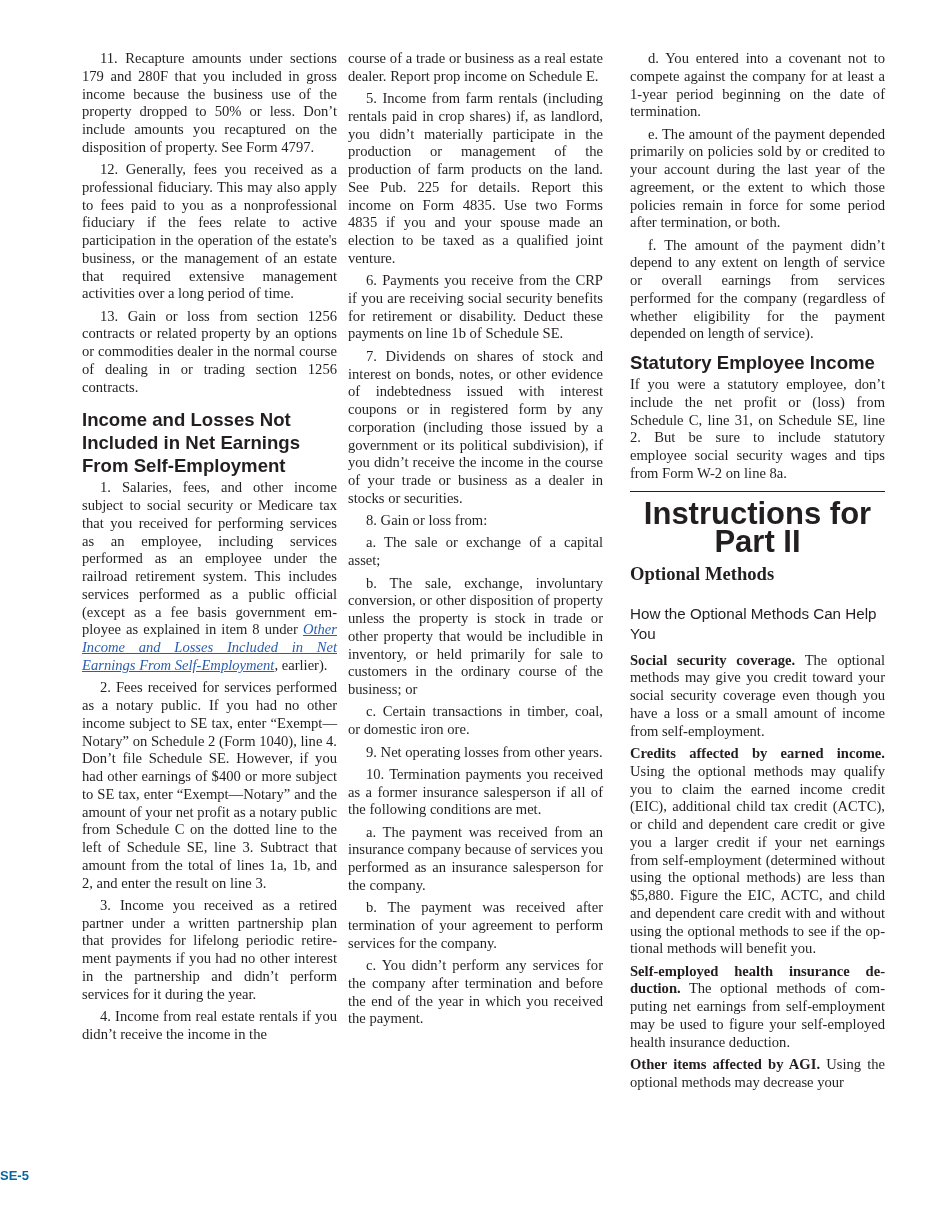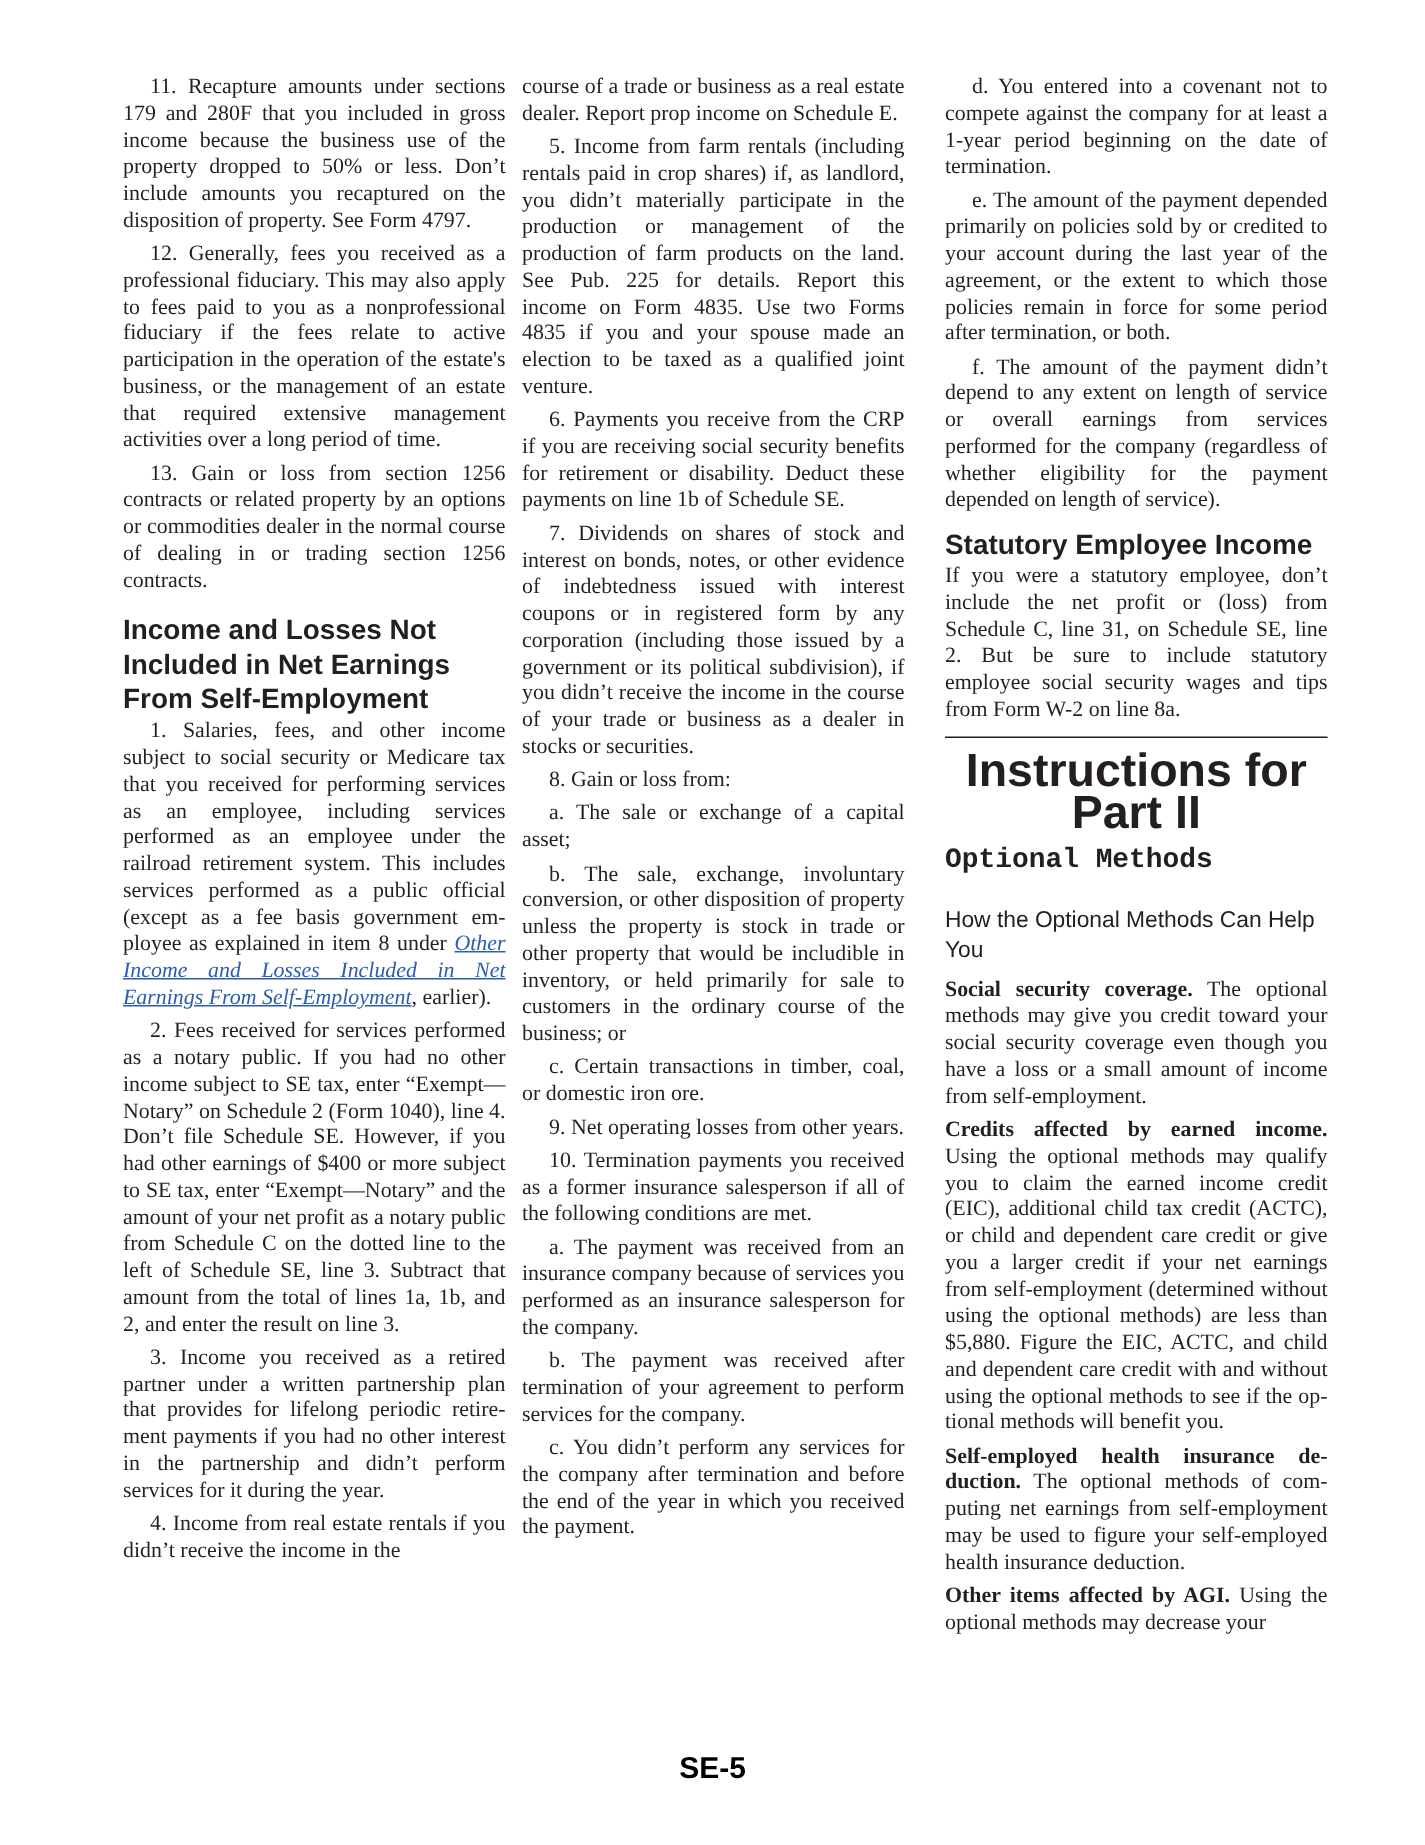--- a/index.html
+++ b/index.html
@@ -5,26 +5,26 @@
   html, body { margin: 0; padding: 0; background: #ffffff; }
   body { width: 950px; height: 1230px; position: relative; overflow: hidden; color: #231f20; }
   .col { position: absolute; top: 50px; width: 255px; font-family: "Liberation Serif", serif; font-size: 14.6px; line-height: 17.75px; text-align: justify; hyphens: manual; }
   #col1 { left: 82px; }
   #col2 { left: 348px; }
   #col3 { left: 630px; }
   p { margin: 0 0 4.6px 0; text-indent: 18px; }
   p.noindent { text-indent: 0; }
   .h2 { font-family: "Liberation Sans", sans-serif; font-weight: bold; font-size: 18.6px; line-height: 23px; margin: 12px 0 2px 0; text-align: left; color: #231f20; }
   .h1 { font-family: "Liberation Sans", sans-serif; font-weight: bold; font-size: 31px; line-height: 28px; margin: 4px 0 6px 0; text-align: center; }
-  .h2b { font-family: Liberation Mono, monospace; font-weight: bold; font-size: 18.6px; line-height: 24px; margin: 4px 0 18px 0; text-align: left; }
+  .h2b { font-family: Liberation Serif, serif; font-weight: bold; font-size: 18.6px; line-height: 24px; margin: 4px 0 18px 0; text-align: left; }
   .h3 { font-family: "Liberation Sans", sans-serif; font-weight: normal; font-size: 15.2px; line-height: 20px; margin: 0 0 8px 0; text-align: left; }
   .rule { border-top: 1.3px solid #231f20; margin: 8px 0 8px 0; height: 0; }
   a.link { color: #2a5db0; font-style: italic; text-decoration: underline; }
   b.lead { font-weight: bold; }
-  .footer { position: absolute; top: 1168px; left: 0; width: 950px; text-align: center; font-family: "Liberation Sans", sans-serif; font-weight: bold; font-size: 20px; color: #000000; }
+  .footer { position: absolute; top: 1168px; left: 0; width: 950px; text-align: left; font-family: "Liberation Sans", sans-serif; font-weight: bold; font-size: 13px; color: #0369a1; }
 </style>
 </head>
 <body>
 
 <div class="col" id="col1">
   <p>11. Recapture amounts under sections 179 and 280F that you included in gross income because the business use of the property dropped to 50% or less. Don’t include amounts you recaptured on the disposition of property. See Form 4797.</p>
   <p>12. Generally, fees you received as a professional fiduciary. This may also ap­ply to fees paid to you as a nonprofes­sional fiduciary if the fees relate to ac­tive participation in the operation of the estate's business, or the management of an estate that required extensive man­agement activities over a long period of time.</p>
   <p>13. Gain or loss from section 1256 contracts or related property by an op­tions or commodities dealer in the nor­mal course of dealing in or trading sec­tion 1256 contracts.</p>
   <div class="h2">Income and Losses Not Included in Net Earnings From Self-Employment</div>
   <p><span>1. Salaries, fees, and other income subject to social security or Medicare tax that you received for performing services as an employee, including serv­ices performed as an employee under the railroad retirement system. This includes services performed as a public official (except as a fee basis government em­ployee as explained in item 8 under </span><a class="link">Oth­er Income and Losses Included in Net Earnings From Self-Employment</a><span>, earli­er).</span></p>

